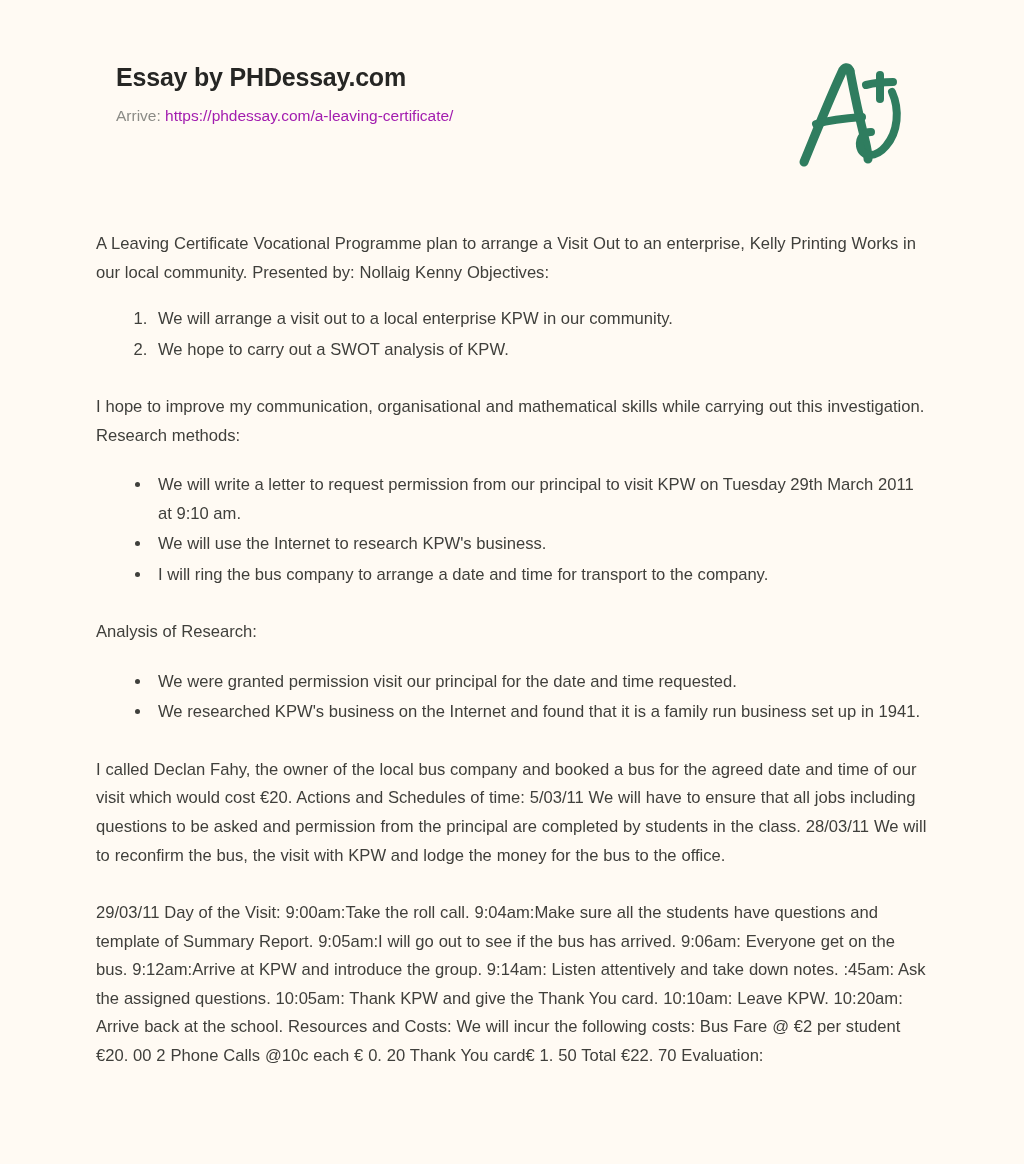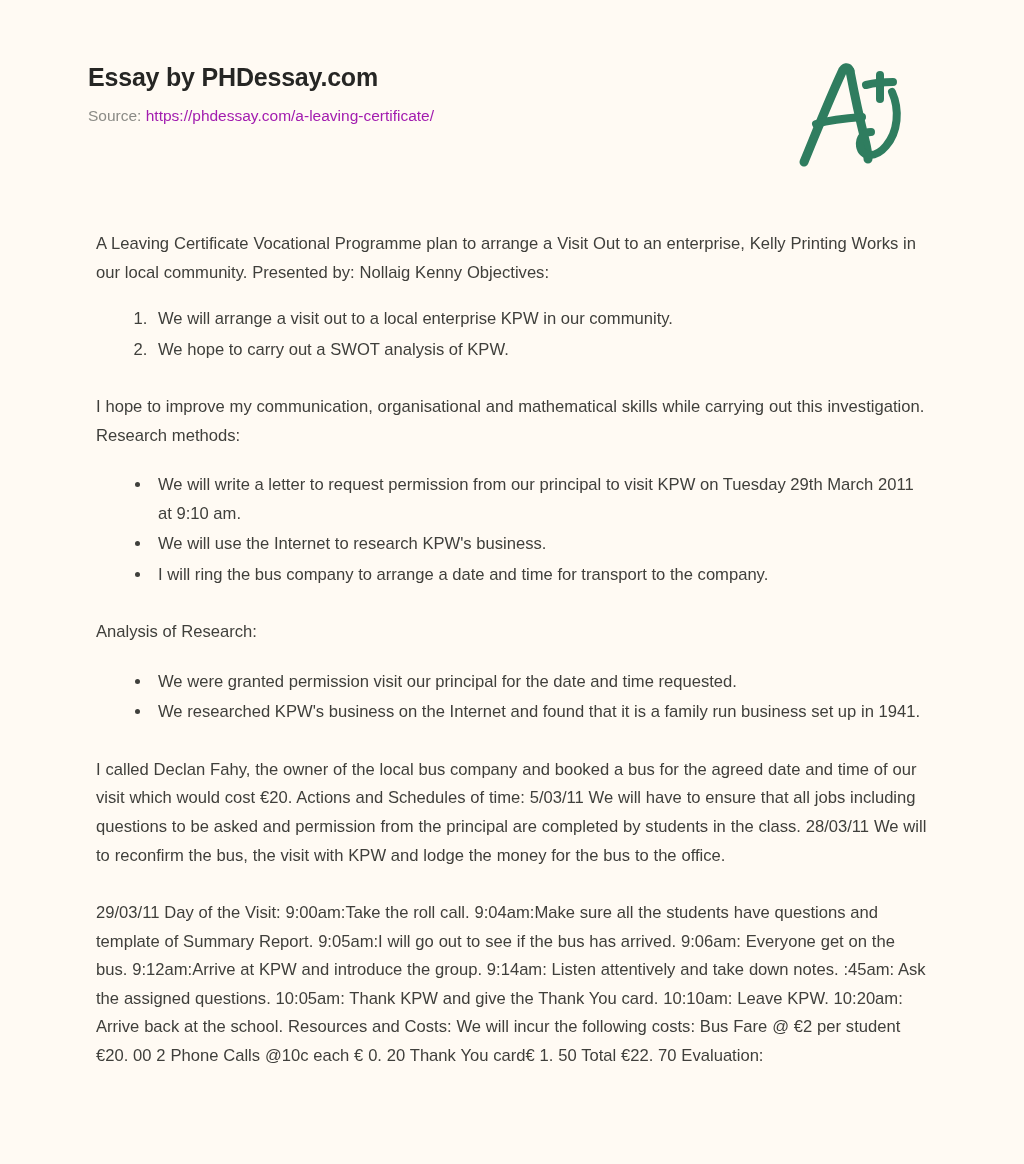--- a/index.html
+++ b/index.html
@@ -20,21 +20,21 @@
     box-sizing: border-box;
     padding: 0;
     position: relative;
   }
 
   
   .header {
     display: flex;
     align-items: flex-start;
     justify-content: space-between;
-    padding: 62px 74px 0 88px;
+    padding: 62px 74px 0 116px;
     box-sizing: border-box;
   }
   .header-left {
     display: flex;
     flex-direction: column;
   }
   .brand {
     font-size: 25px;
     font-weight: 700;
     letter-spacing: -0.2px;
@@ -111,21 +111,21 @@
 </style>
 </head>
 <body>
 
 <div class="page">
 
   <div class="header">
     <div class="header-left">
       <div class="brand">Essay by PHDessay.com</div>
       <div class="source-line">
-        <span>Source:</span>
+        <span>Arrive:</span>
         <a class="source-link" href="#">https://phdessay.com/a-leaving-certificate/</a>
       </div>
     </div>
 
     <svg class="logo" viewBox="0 0 120 110" aria-hidden="true">
       <g fill="none" stroke="#2f7d5f" stroke-linecap="round" stroke-linejoin="round">
 
         <path d="M12 104 C 22 80, 36 44, 50 14 C 52 9, 56 8, 58 13" stroke-width="9"></path>
 
         <path d="M58 13 C 62 34, 68 62, 73 82 C 75 90, 76 96, 76 101" stroke-width="9"></path>

